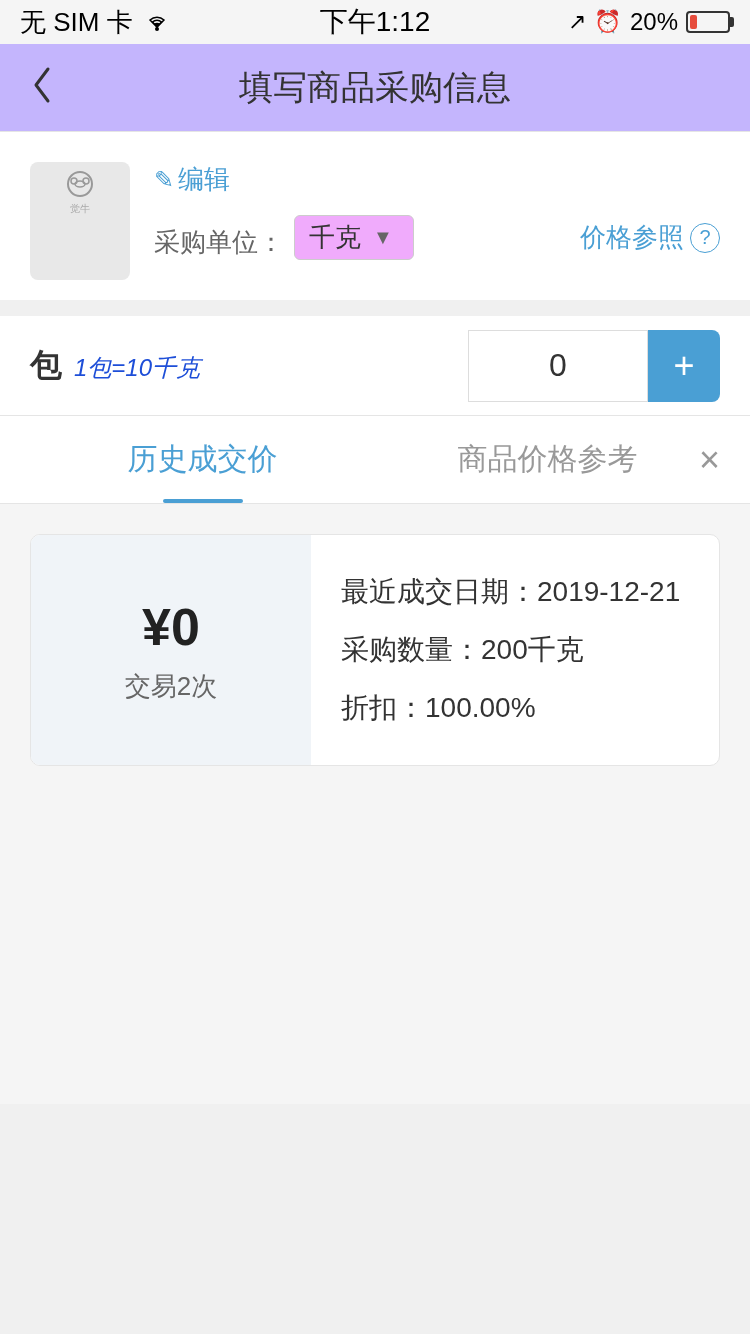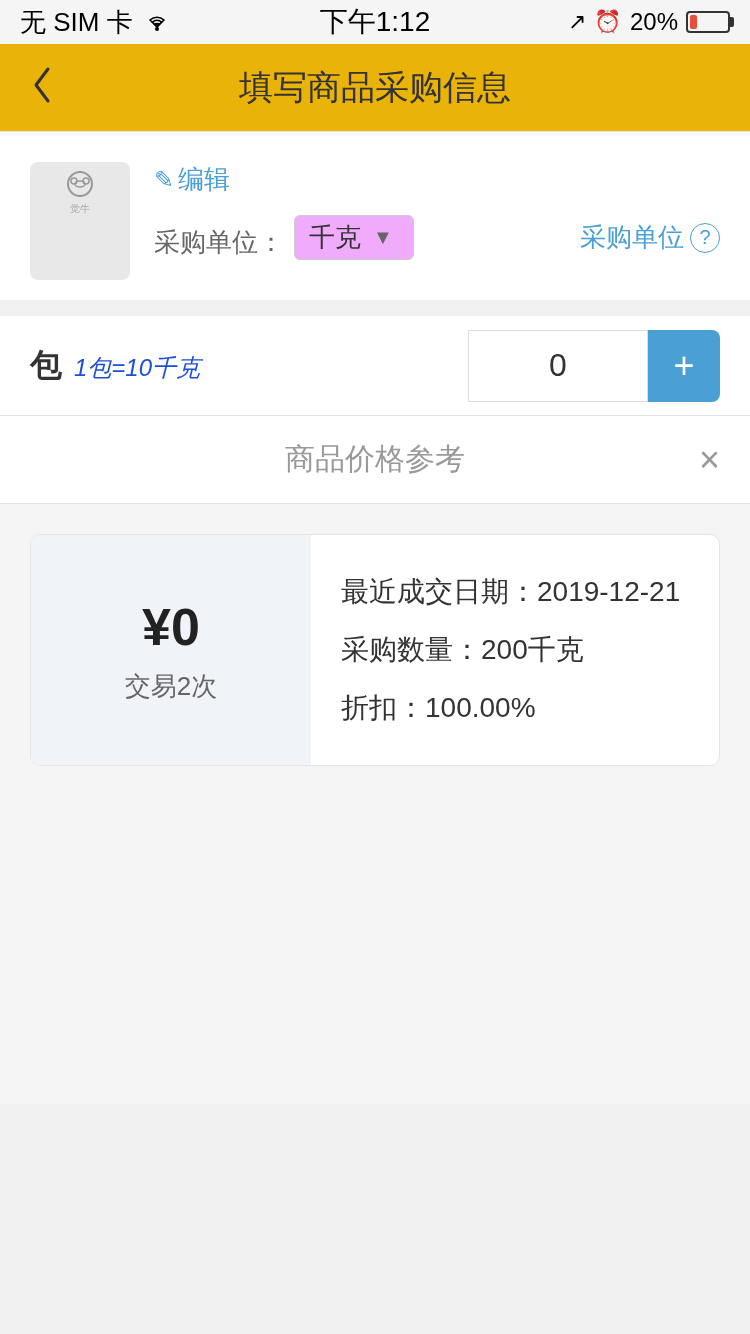--- a/index.html
+++ b/index.html
@@ -72,21 +72,21 @@
       width: 20%;
       height: 100%;
       background: #e74c3c;
       border-radius: 2px;
     }
 
     
     .nav-bar {
       width: 100%;
       height: 88px;
-      background: #eab308;
+      background: #c4b5fd;
       display: flex;
       align-items: center;
       padding: 0 30px;
       border-bottom: 1px solid #e5e5e5;
       position: relative;
     }
     .back-btn {
       font-size: 40px;
       color: #333;
       cursor: pointer;
@@ -398,21 +398,21 @@
     </div>
     <div class="purchase-unit-row">
       <div style="display:flex;align-items:flex-end;">
         <span class="purchase-unit-label">采购单位：</span>
         <span class="unit-select">
           <span>千克</span>
           <span class="unit-select-arrow">▼</span>
         </span>
       </div>
       <div class="price-ref">
-        <span>采购单位</span>
+        <span>价格参照</span>
         <span style="width:30px;height:30px;border-radius:50%;border:1.5px solid #4a9fd4;display:inline-flex;align-items:center;justify-content:center;font-size:20px;color:#4a9fd4;">?</span>
       </div>
     </div>
   </div>
 </div>
 
 <div class="gray-divider"></div>
 
 <div class="quantity-row">
   <div class="quantity-left">
@@ -424,20 +424,24 @@
       <span>0</span>
     </div>
     <div class="quantity-plus">
       <span>+</span>
     </div>
   </div>
 </div>
 
 <div class="tabs-container">
   <div class="tab-item">
+    <span class="tab-label active">历史成交价</span>
+    <div class="tab-underline"></div>
+  </div>
+  <div class="tab-item">
     <span class="tab-label">商品价格参考</span>
   </div>
   <span class="close-btn">×</span>
 </div>
 
 <div class="main-content">
 
   <div class="transaction-card">
     <div class="transaction-left">
       <div class="transaction-price">

